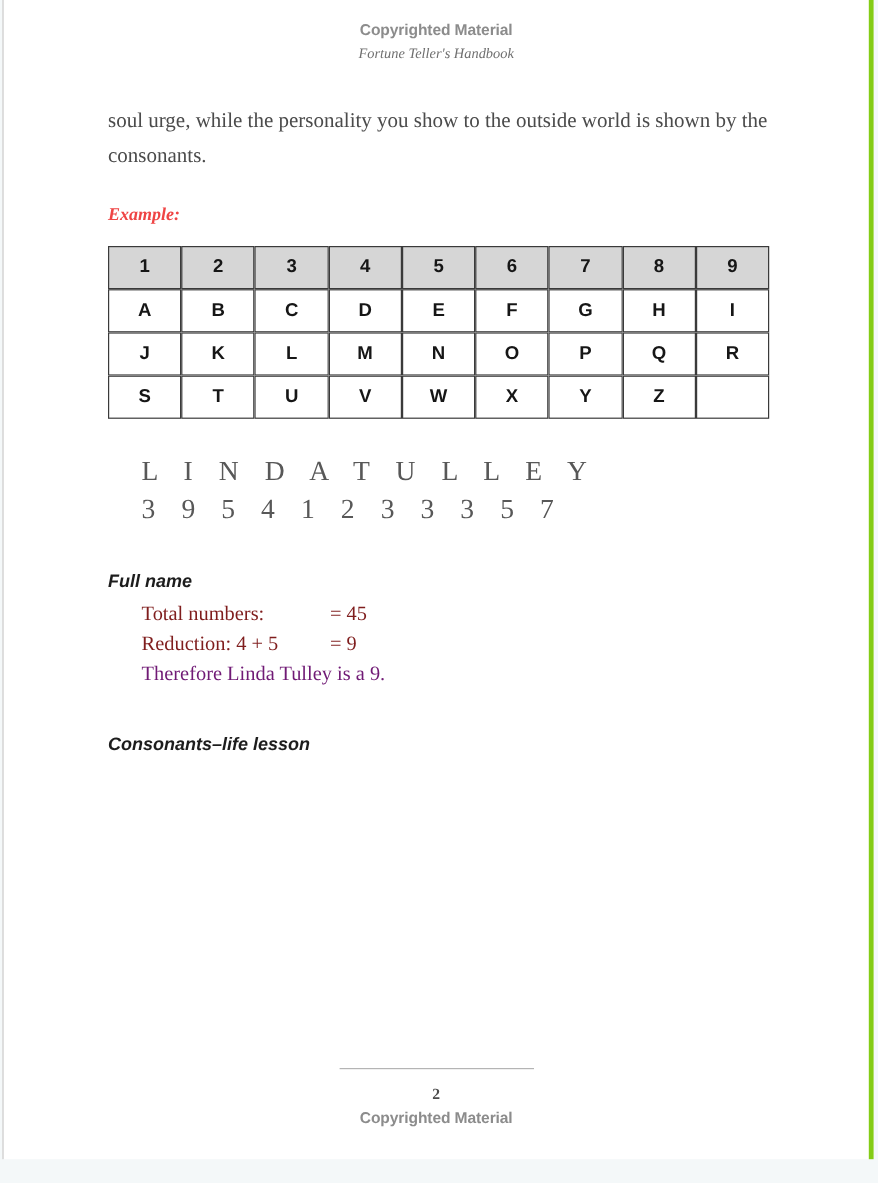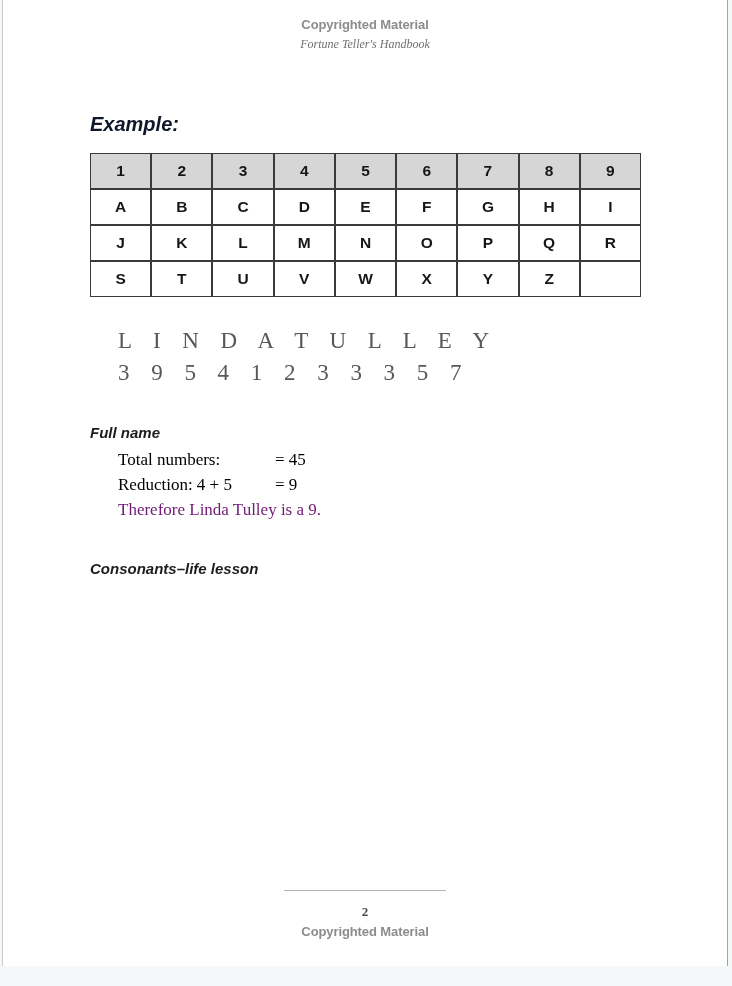--- a/index.html
+++ b/index.html
@@ -14,21 +14,21 @@
     overflow: hidden;
   }
   .page {
     position: absolute;
     left: 2px;
     top: 0;
     width: 726px;
     height: 966px;
     background: #ffffff;
     border-left: 1px solid #c9c9c9;
-    border-right: 1px solid #84cc16;
+    border-right: 4px solid #84cc16;
     box-sizing: border-box;
   }
   .page-inner {
     position: relative;
     width: 100%;
     height: 100%;
   }
 
   
   .runhead {
@@ -61,25 +61,25 @@
     width: 552px;
   }
   .para {
     font-family: "Liberation Serif", serif;
     font-size: 17.5px;
     line-height: 29px;
     color: #4b4b4b;
     margin: 0;
   }
   .example-label {
-    font-family: Liberation Sans, sans-serif;
+    font-family: Liberation Serif, serif;
     font-style: italic;
     font-weight: bold;
-    font-size: 20px;
-    color: #0f172a;
+    font-size: 15px;
+    color: #ef4444;
     margin-top: 27px;
   }
 
   
   .table-wrap {
     margin-top: 17px;
   }
   table.grid {
     border-collapse: separate;
     border-spacing: 0;
@@ -130,21 +130,21 @@
     font-weight: bold;
     font-size: 15px;
     color: #1d1d1d;
   }
   .section-body {
     margin-left: 28px;
   }
   .calc-row {
     font-family: "Liberation Serif", serif;
     font-size: 17px;
-    color: #000000;
+    color: #7f1d1d;
     line-height: 25px;
     white-space: pre;
   }
   .calc-row .lbl {
     display: inline-block;
     width: 157px;
   }
   .plain-row {
     font-family: "Liberation Serif", serif;
     font-size: 17px;
@@ -201,20 +201,21 @@
 <div class="page">
   <div class="page-inner">
 
     <div class="runhead">
       <div class="runhead-copy">Copyrighted Material</div>
       <div class="runhead-title">Fortune Teller's Handbook</div>
     </div>
 
     <div class="content">
 
+      <p class="para">soul urge, while the personality you show to the outside world is shown by the consonants.</p>
 
       <div class="example-label">Example:</div>
 
       <div class="table-wrap">
         <table class="grid">
           <tbody>
             <tr class="head">
               <td>1</td>
               <td>2</td>
               <td>3</td>

